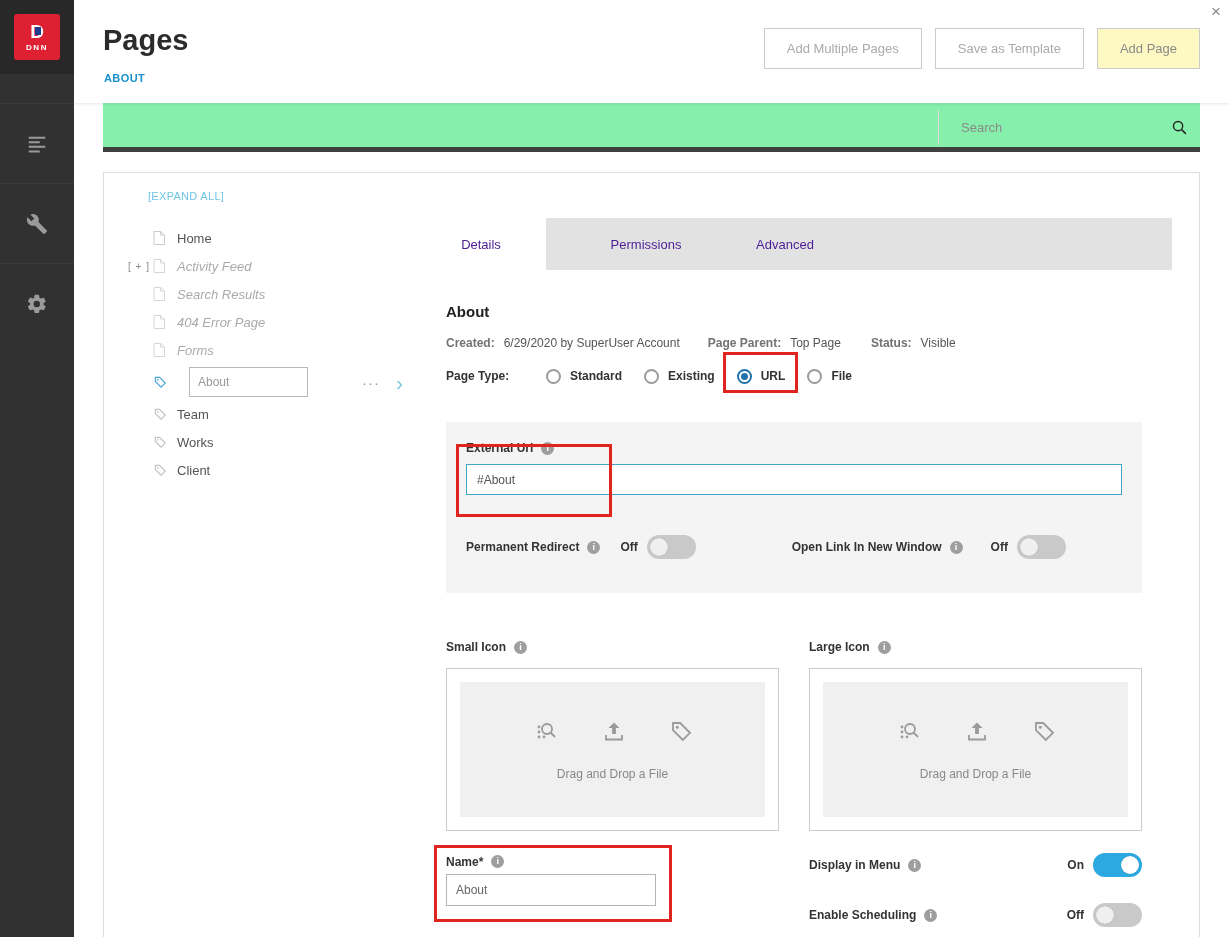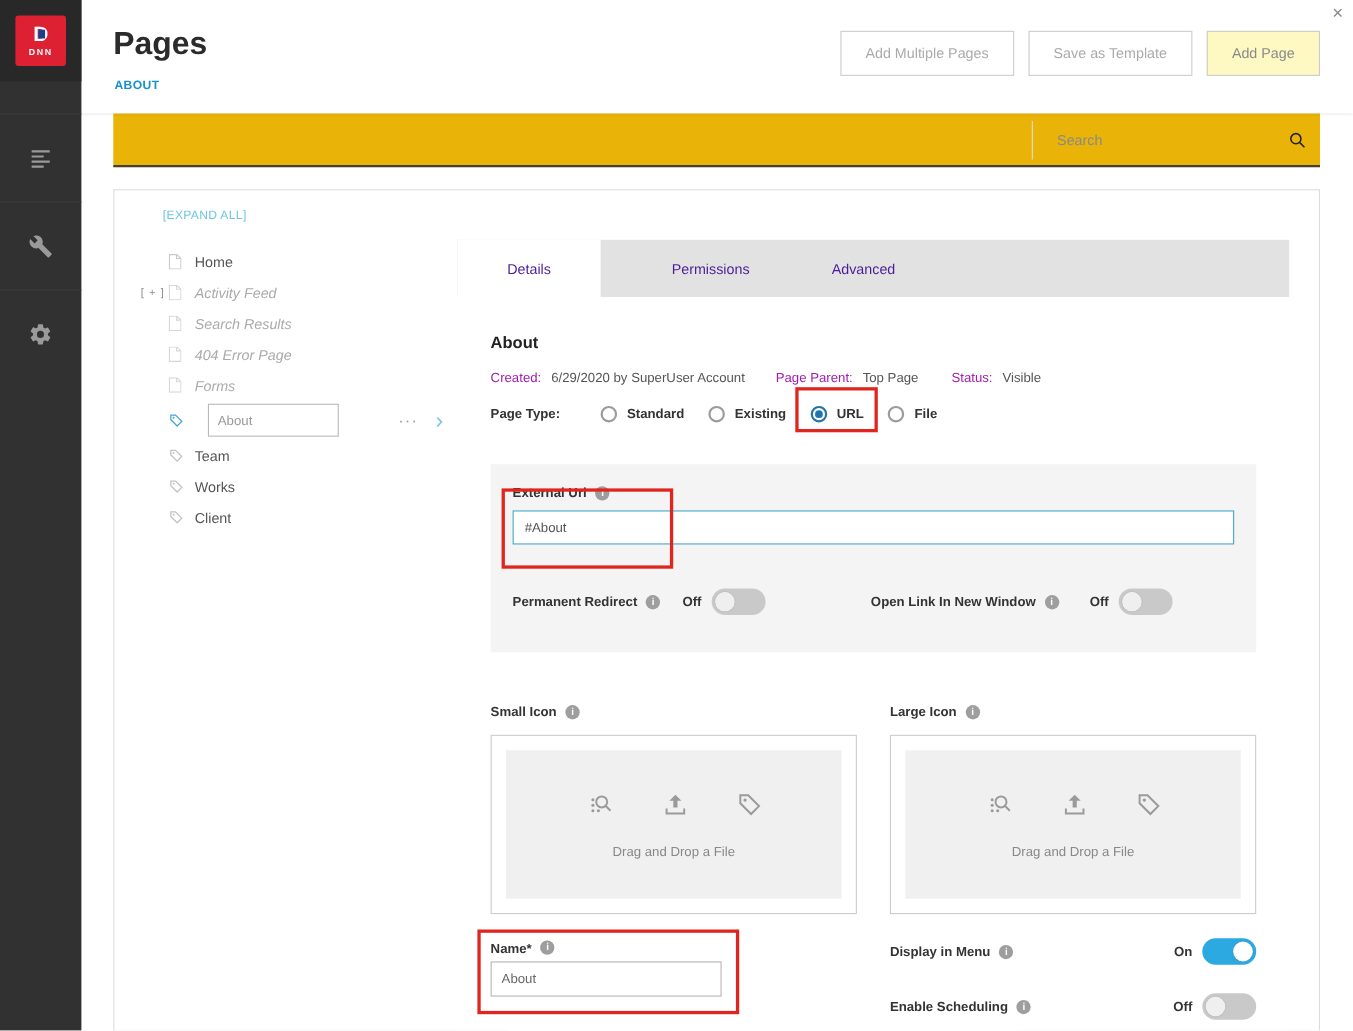--- a/index.html
+++ b/index.html
@@ -21,21 +21,21 @@
 
   
   .topbar { position:absolute; left:74px; top:0; width:1156px; height:103px; background:#fff; box-shadow:0 1px 3px rgba(0,0,0,.10); z-index:4; }
   .topbar h1 { position:absolute; left:29px; top:24px; font-size:29px; font-weight:bold; color:#2b2b2b; }
   .subtitle { position:absolute; left:30px; top:72px; font-size:11px; font-weight:bold; color:#1891cc; letter-spacing:.4px; }
   .actions { position:absolute; right:30px; top:28px; display:flex; gap:13px; }
   .btn { height:41px; padding:0 22px; font-size:13px; font-family:inherit; border:1px solid #ccc; background:#fff; color:#aaa; cursor:pointer; }
   .btn.solid { background:#fef9c3; color:#8a8a8a; border-color:#ccc; }
 
   
-  .searchrow { position:absolute; left:103px; top:103px; width:1097px; height:49px; border-bottom:2px solid #404040; background:#eab308; }
+  .searchrow { position:absolute; left:103px; top:103px; width:1097px; height:49px; border-bottom:5px solid #404040; background:#86efac; }
   .searchbox { position:absolute; right:0; top:7px; height:35px; width:262px; border-left:1px solid #ddd; display:flex; align-items:center; padding:0 12px 0 22px; }
   .searchbox input { border:none; outline:none; flex:1; font-size:13px; color:#555; font-family:inherit; background:transparent; }
   .searchbox input::placeholder { color:#8a8a8a; }
 
   
   .panel { position:absolute; left:103px; top:172px; width:1097px; height:766px; border:1px solid #ddd; background:#fff; }
 
   
   .tree { position:absolute; left:0; top:0; width:312px; padding:17px 0 0 27px; }
   .expand-all { font-size:11px; color:#6fc5e4; height:14px; cursor:pointer; letter-spacing:.3px;padding-left:17px; }
@@ -54,21 +54,21 @@
   .tabs { display:flex; height:52px; background:#e2e2e2; }
   .tab { width:130px; display:flex; align-items:center; justify-content:center; font-size:13px; color:#4c1d95; cursor:pointer; }
   .tab.t2 { width:166px;padding-left:34px; }
   .tab.t3 { width:146px; }
   .tab.active { background:#fff; }
   .content { position:relative; background:#fff; height:calc(100% - 52px); }
 
   .page-name { position:absolute; left:30px; top:33px; font-size:15px; font-weight:bold; color:#222; }
   .meta { position:absolute; left:30px; top:66px; display:flex; align-items:center; font-size:12px; white-space:nowrap; }
   .f-label { font-weight:bold; font-size:12px; color:#333; }
-  .meta .ml { font-weight:normal; color:#a21caf; margin-right:9px; }
+  .meta .ml { font-weight:bold; color:#737373; margin-right:9px; }
   .meta .mv { color:#555; }
   .meta .gap1 { margin-right:28px; }
   .meta .gap2 { margin-right:30px; }
 
   .pagetype { position:absolute; left:30px; top:91px; height:30px; display:flex; align-items:center; }
   .pt-label { font-weight:bold; font-size:12px; width:100px; color:#333; }
   .radio-opt { display:flex; align-items:center; margin-right:22px; cursor:pointer; }
   .radio { width:15px; height:15px; border:2px solid #9b9b9b; border-radius:50%; margin-right:9px; background:#fff; position:relative; flex:none; }
   .radio.sel { border-color:#2173ad; }
   .radio.sel::after { content:""; position:absolute; left:2px; top:2px; width:7px; height:7px; border-radius:50%; background:#2173ad; }

